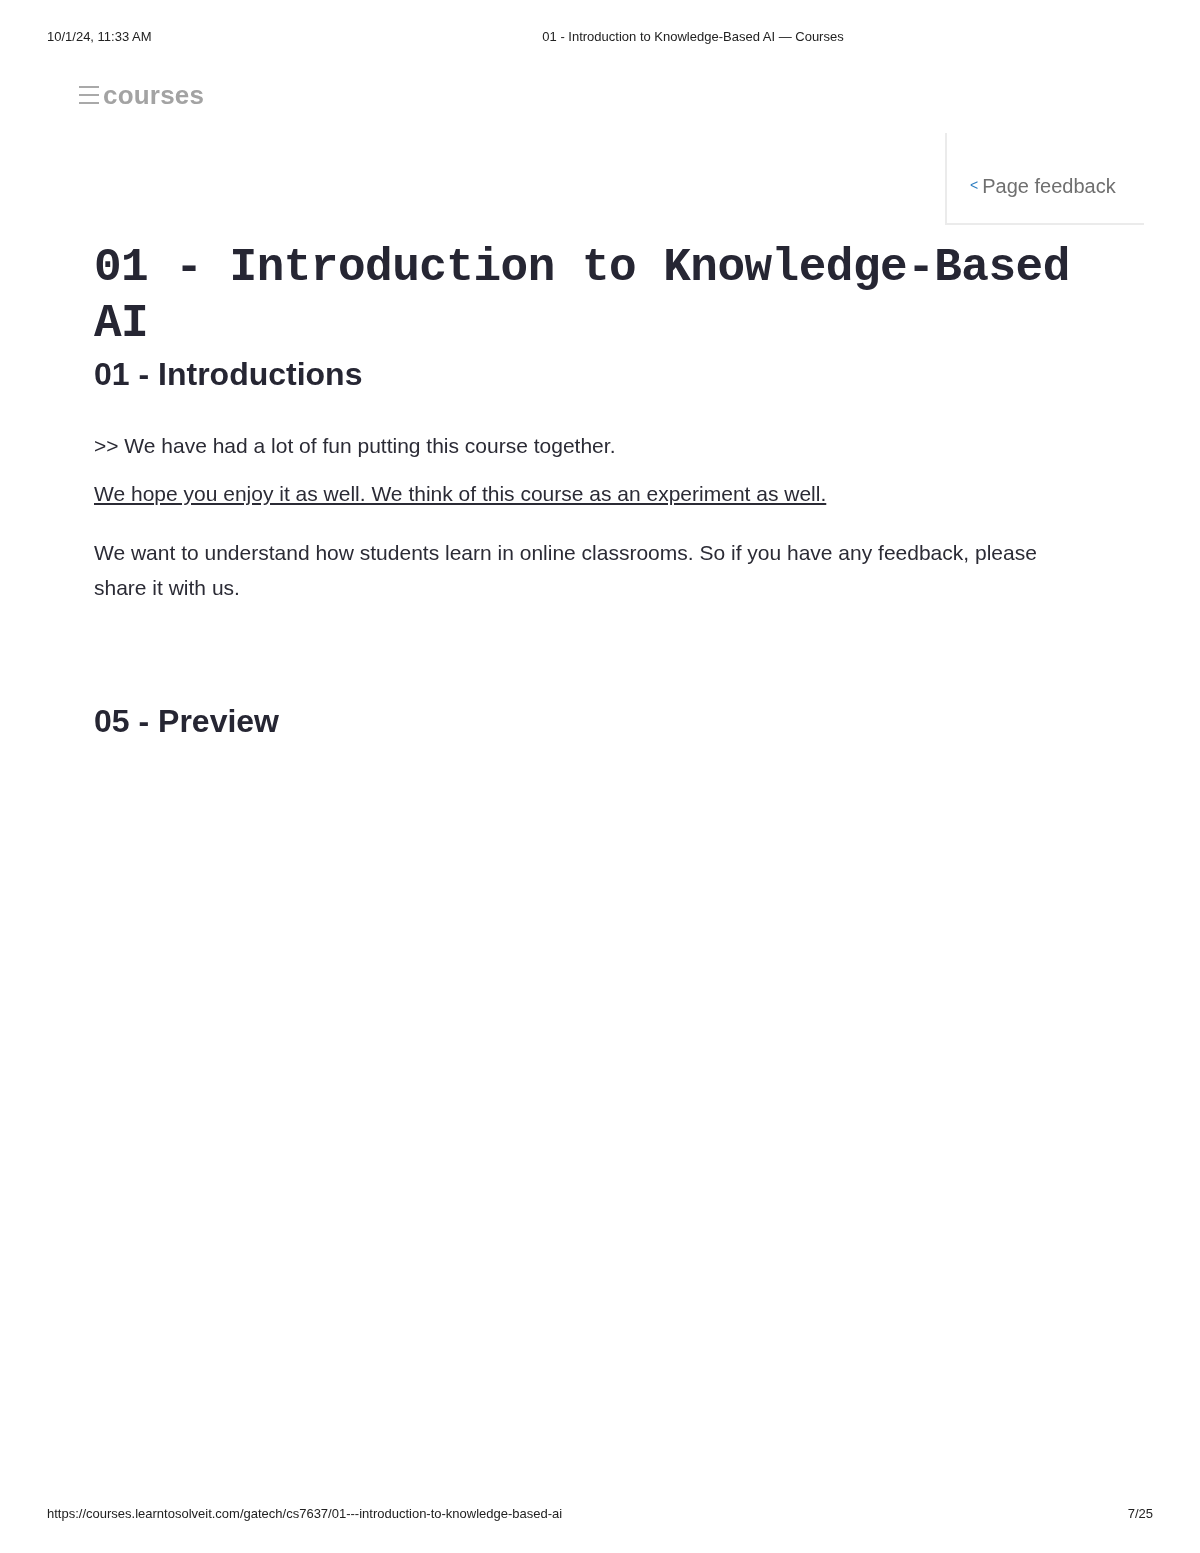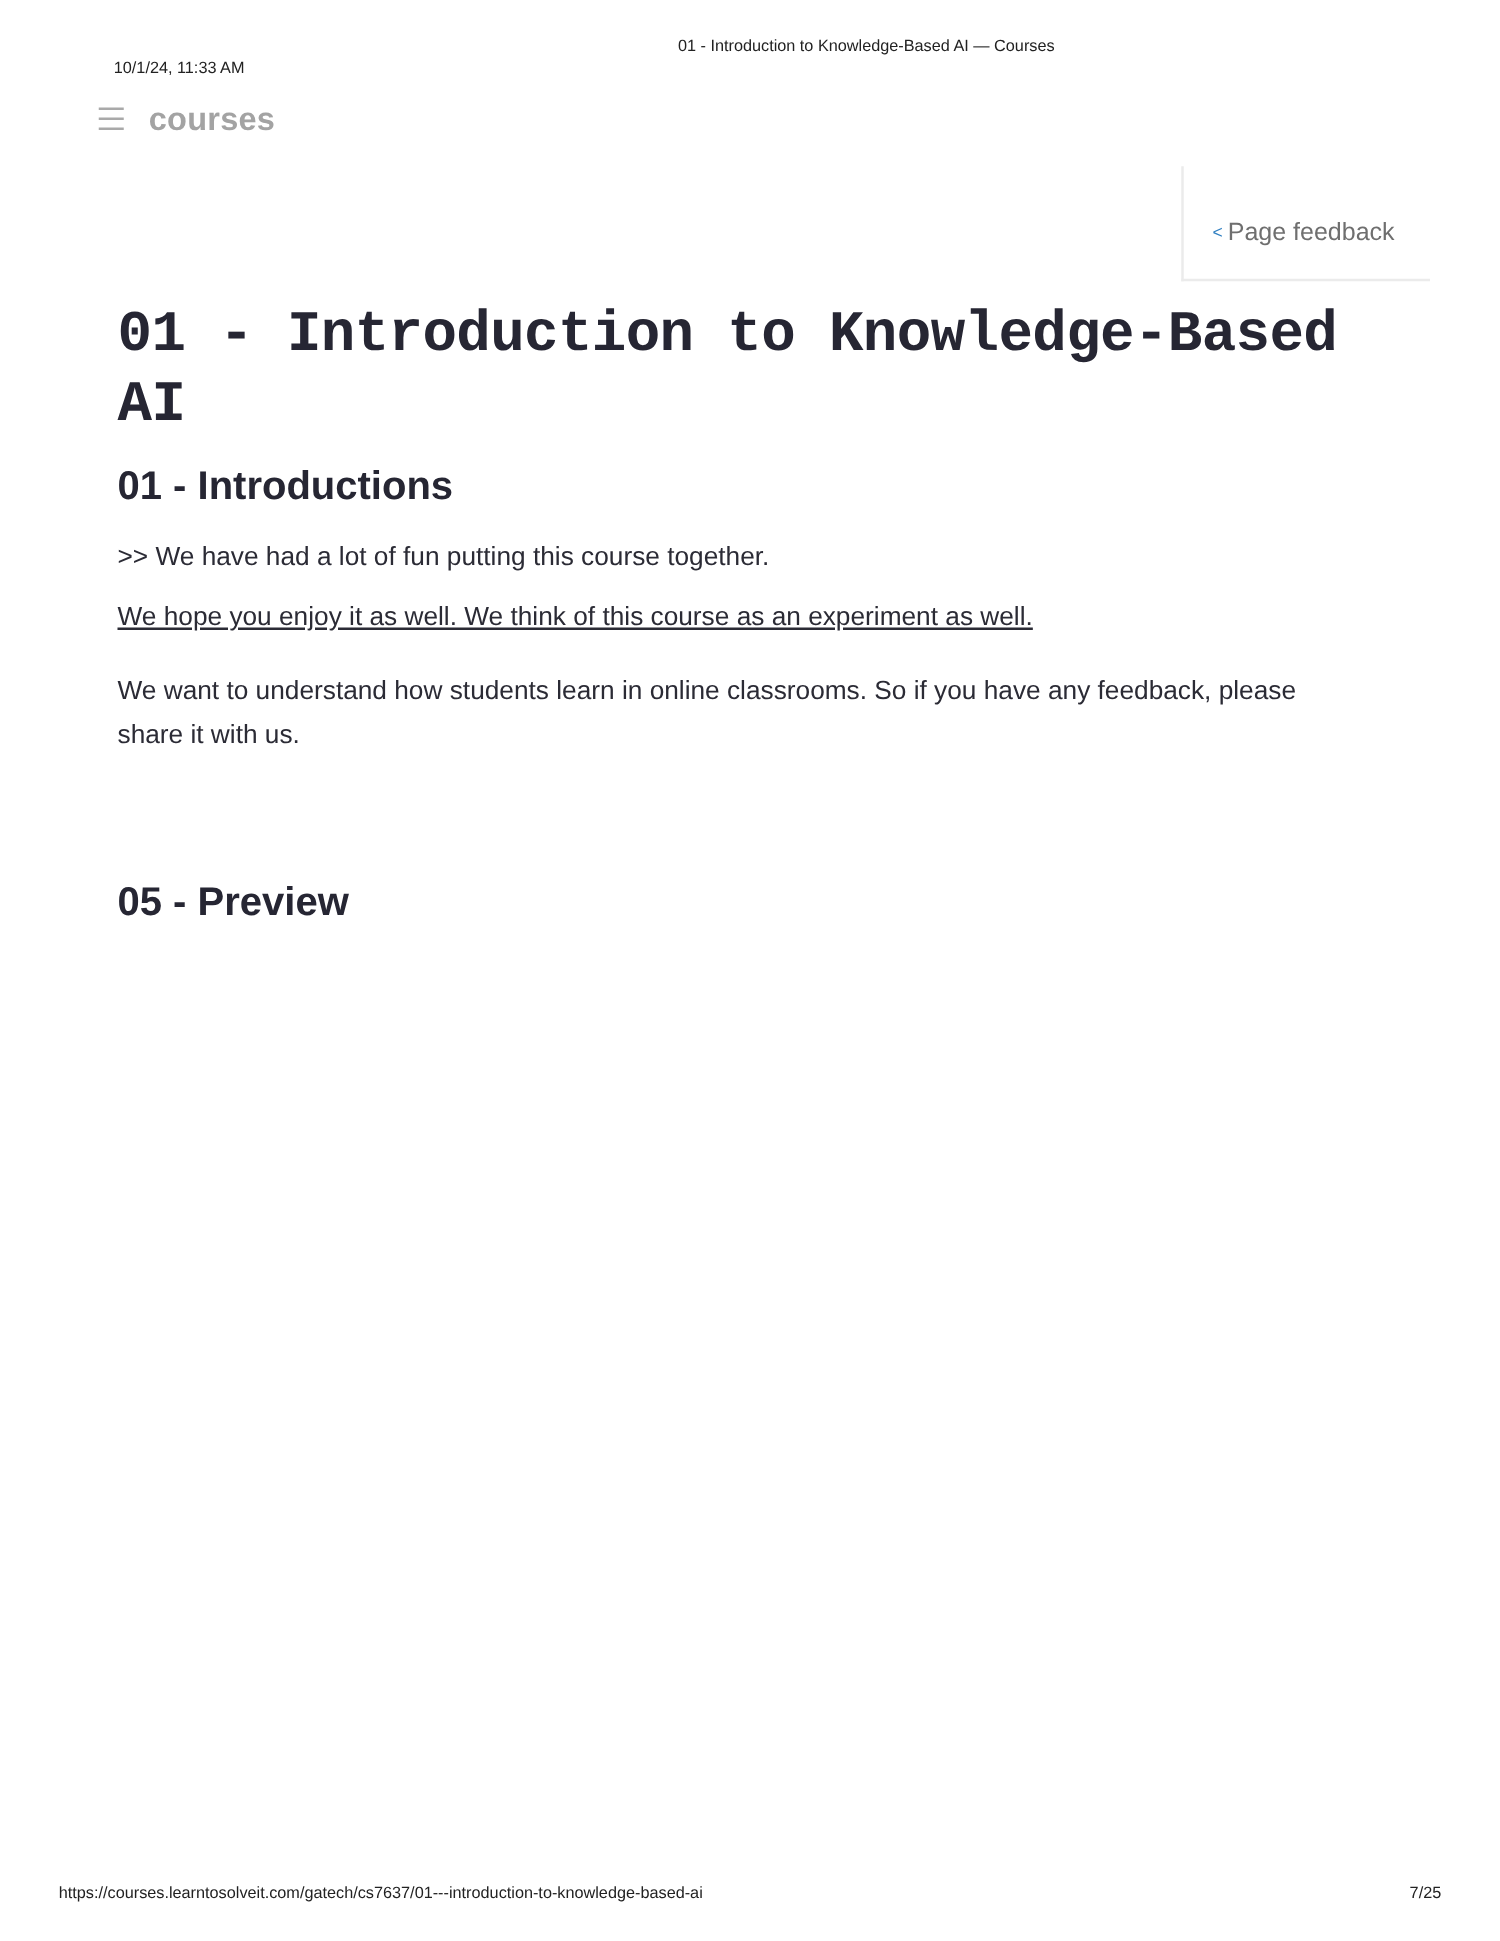--- a/index.html
+++ b/index.html
@@ -21,22 +21,21 @@
       left: 0;
       width: 1200px;
       height: 20px;
       font-family: "Liberation Sans", sans-serif;
       font-size: 13px;
       color: #222;
     }
     .print-header .date {
       position: absolute;
       left: 47px;
-      top: 18px;
-      margin-left: 44px;
+      top: 1px;
     }
     .print-header .title {
       position: absolute;
       left: 0;
       width: 1386px;
       text-align: center;
       top: 1px;
     }
     .print-footer {
       position: absolute;
@@ -53,21 +52,21 @@
     .print-footer .page {
       position: absolute;
       right: 47px;
     }
     .navbar {
       position: absolute;
       top: 78px;
       left: 79px;
       display: flex;
       align-items: center;
-      gap: 20px;
+      gap: 4px;
     }
     .menu-icon {
       width: 20px;
       height: 18px;
       display: flex;
       flex-direction: column;
       justify-content: space-between;
       cursor: pointer;
     }
     .menu-icon span {
@@ -131,21 +130,21 @@
       font-weight: bold;
       color: #262633;
       line-height: 40px;
     }
     p {
       margin: 0;
       font-size: 21px;
       line-height: 35px;
       color: #2b2b35;
     }
-    .h2-intro { position: absolute; top: 128px; text-align: right; }
+    .h2-intro { position: absolute; top: 114px; text-align: right; }
     .p1 { position: absolute; top: 188px; }
     .p2 { position: absolute; top: 236px; text-decoration: underline; }
     .p3 { position: absolute; top: 295px; width: 990px; }
     .h2-preview { position: absolute; top: 461px; }
   </style>
 </head>
 <body>
 
 <div class="print-header">
   <span class="date">10/1/24, 11:33 AM</span>

